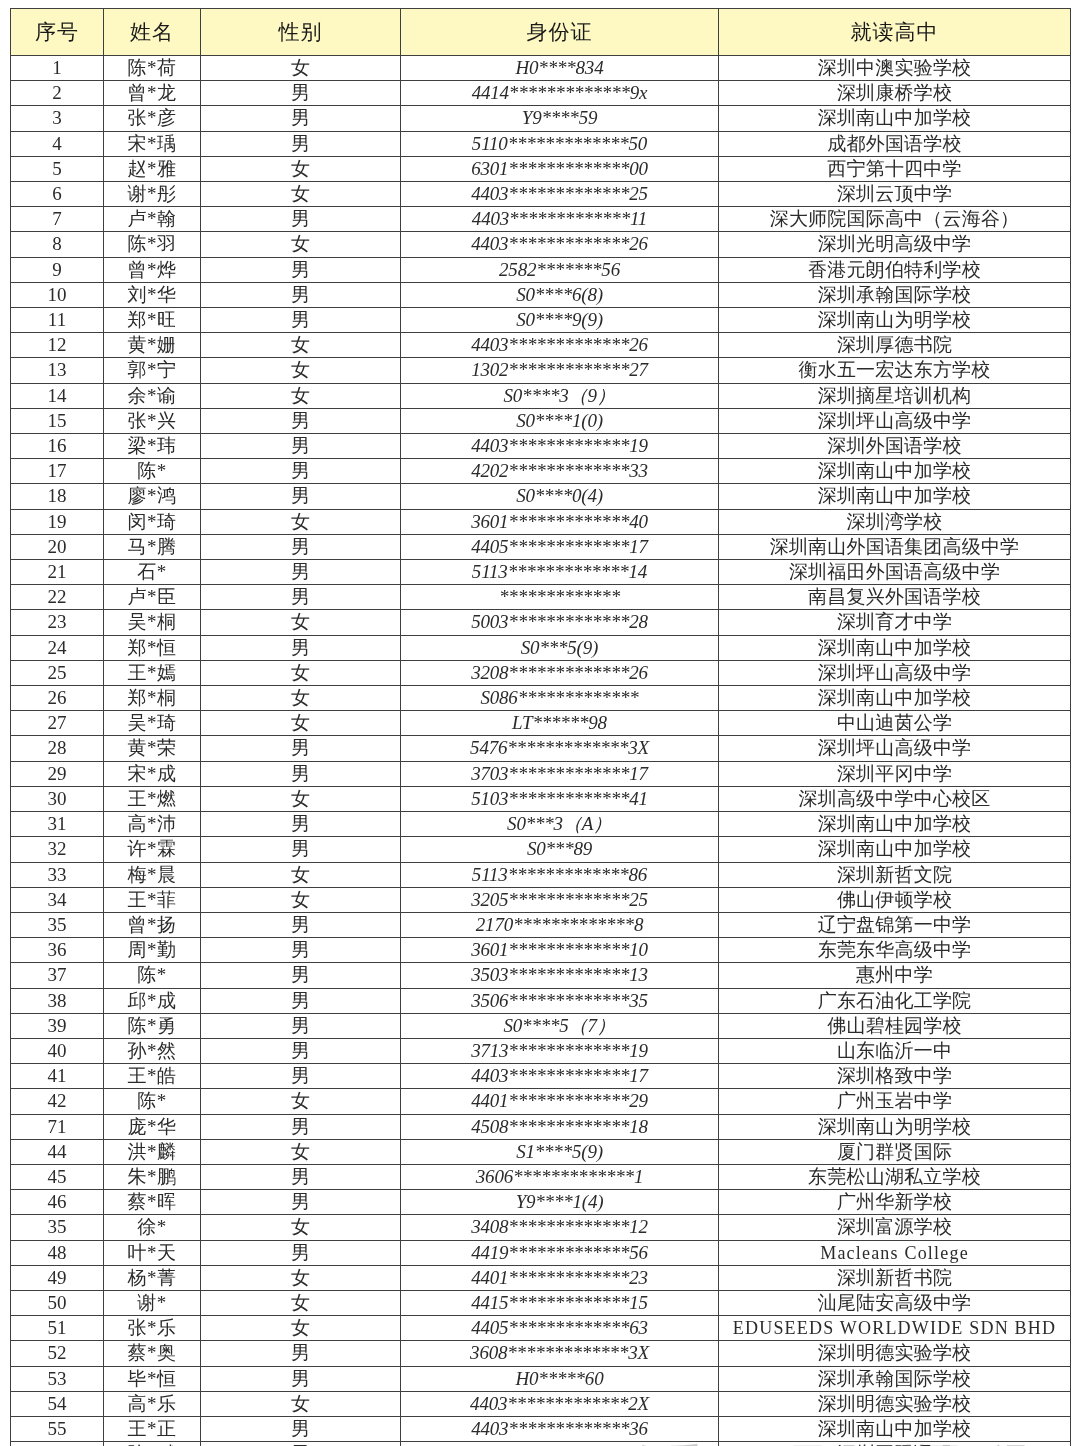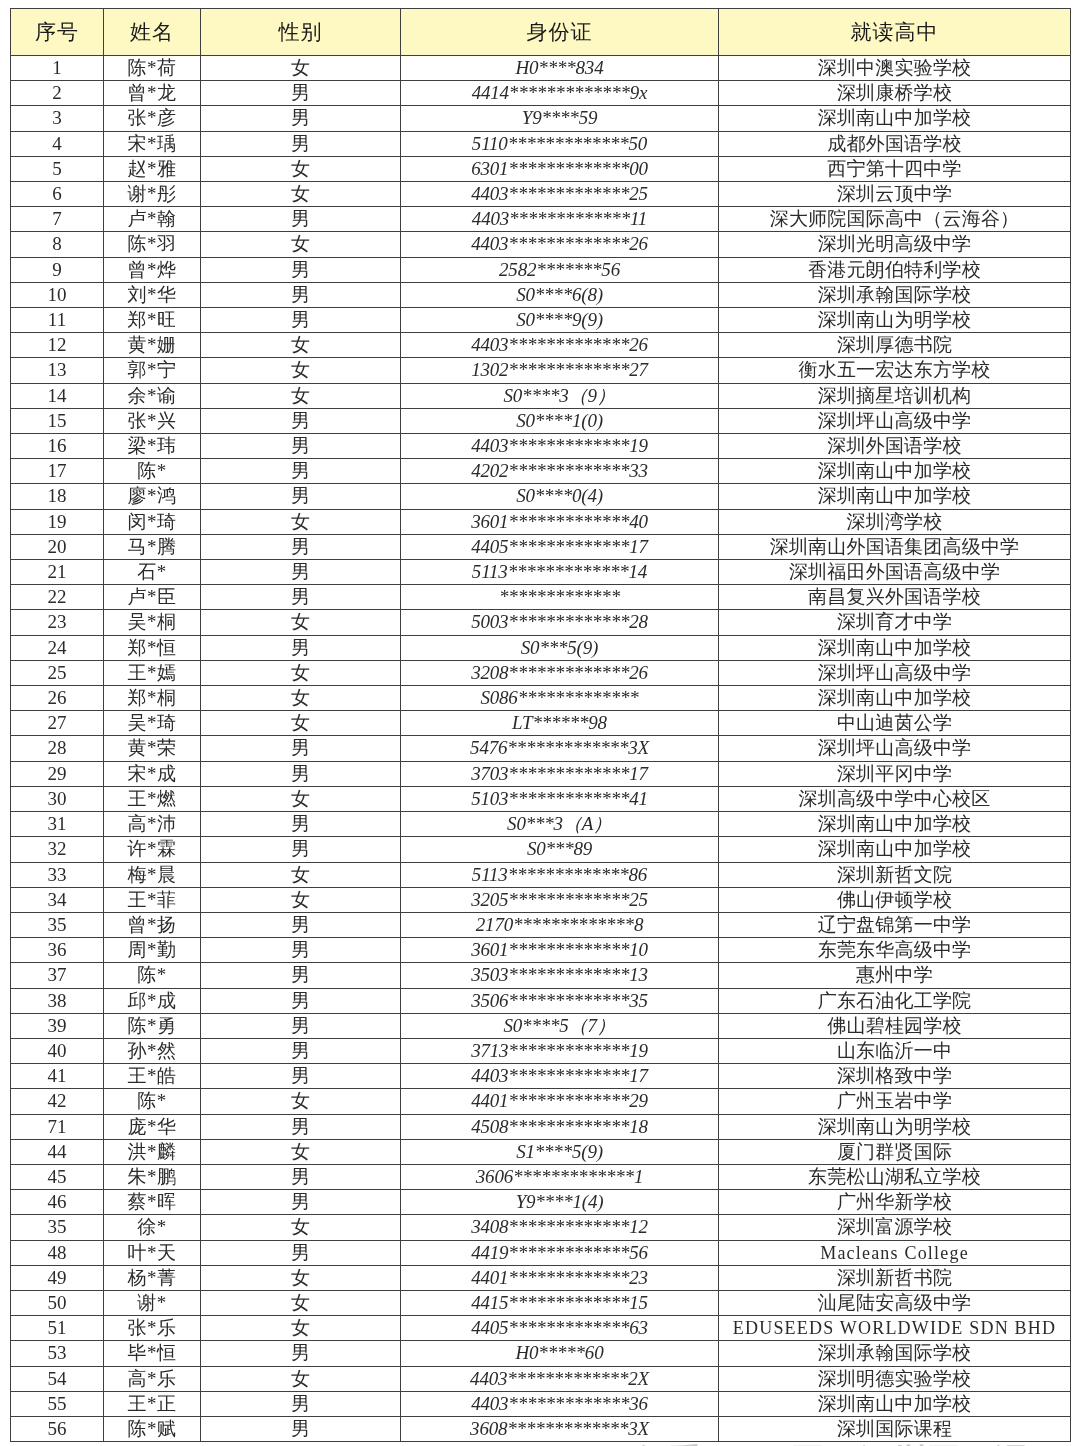--- a/index.html
+++ b/index.html
@@ -482,20 +482,27 @@
           <td class="cell-school">汕尾陆安高级中学</td>
         </tr>
         <tr>
           <td class="cell-seq">51</td>
           <td class="cell-name">张*乐</td>
           <td class="cell-gender">女</td>
           <td class="cell-id">4405*************63</td>
           <td class="cell-school latin">EDUSEEDS WORLDWIDE SDN BHD</td>
         </tr>
         <tr>
+          <td class="cell-seq">52</td>
+          <td class="cell-name">蔡*奥</td>
+          <td class="cell-gender">男</td>
+          <td class="cell-id">3608*************3X</td>
+          <td class="cell-school">深圳明德实验学校</td>
+        </tr>
+        <tr>
           <td class="cell-seq">53</td>
           <td class="cell-name">毕*恒</td>
           <td class="cell-gender">男</td>
           <td class="cell-id">H0*****60</td>
           <td class="cell-school">深圳承翰国际学校</td>
         </tr>
         <tr>
           <td class="cell-seq">54</td>
           <td class="cell-name">高*乐</td>
           <td class="cell-gender">女</td>

